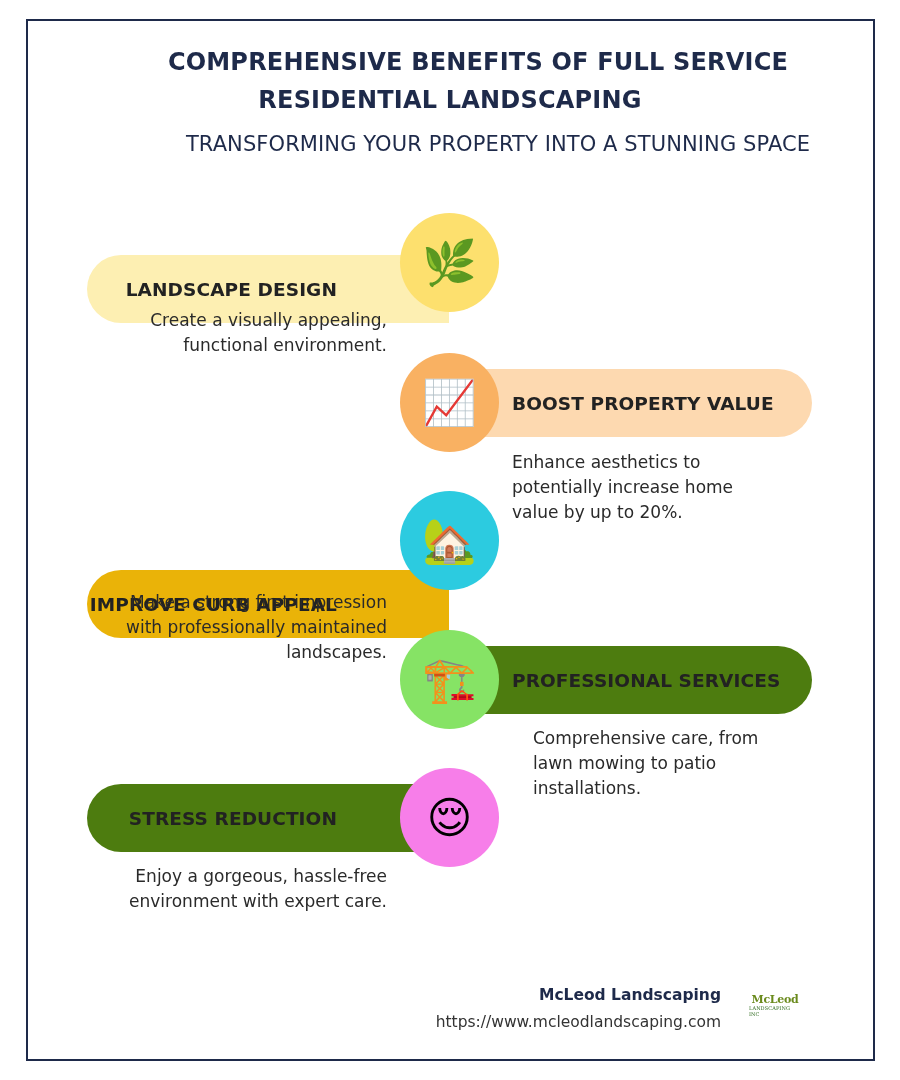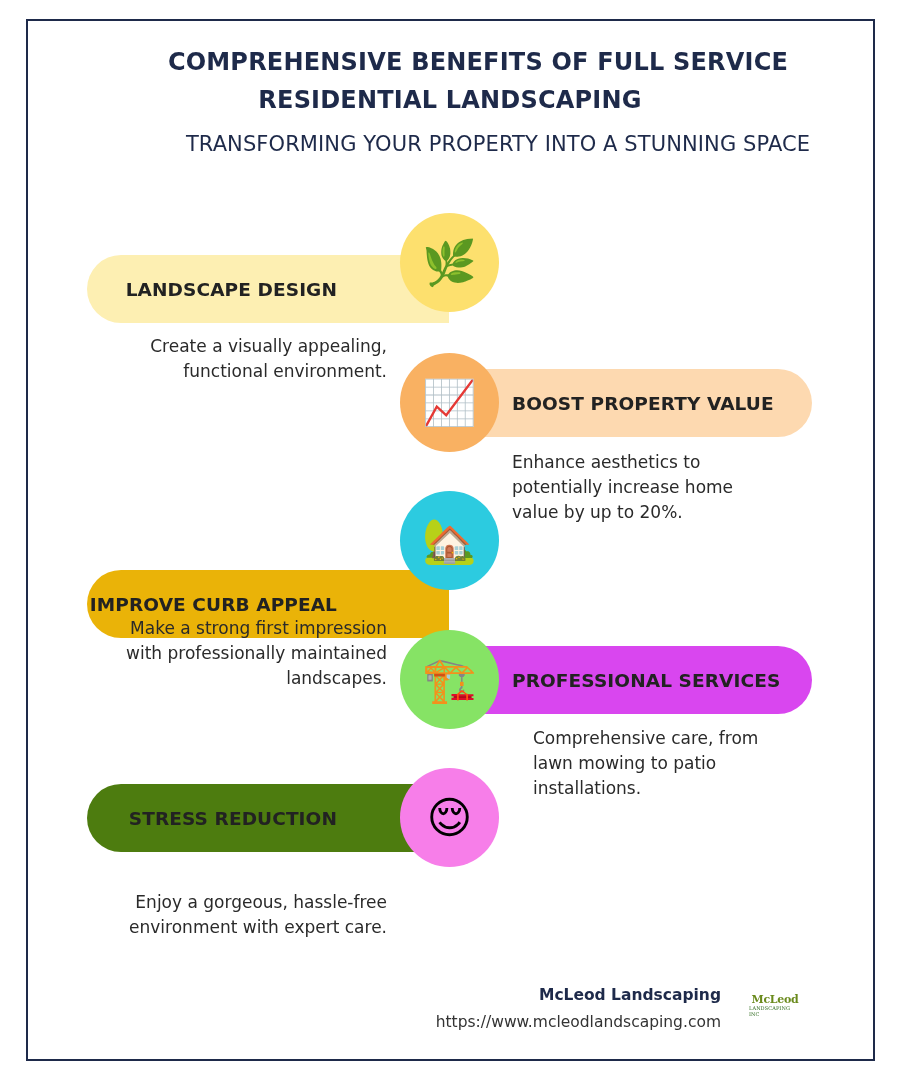--- a/index.html
+++ b/index.html
@@ -11,21 +11,21 @@
   .subtitle { position:absolute; left:0; width:900px; top:132px; text-align:center; color:#1e2a4a; font-size:21px; font-weight:normal; letter-spacing:0.1px;margin-left:48px; }
 
   .pill { position:absolute; height:68px; display:flex; align-items:center; box-sizing:border-box; }
   .pill.left { left:87px; width:362px; border-radius:34px 0 0 34px; justify-content:flex-end; padding-right:112px; }
   .pill.right { left:449px; width:363px; border-radius:0 34px 34px 0; justify-content:flex-start; padding-left:63px; }
   .pill-label { font-weight:bold; font-size:18.5px; color:#222; white-space:nowrap; letter-spacing:0.1px; }
 
   .circle { position:absolute; width:99px; height:99px; border-radius:50%; display:flex; align-items:center; justify-content:center; font-size:44px; line-height:1; }
 
   .desc { position:absolute; font-size:17px; line-height:25px; color:#2a2a2a; }
-  .desc.left { right:513px; text-align:right; width:300px;margin-top:26px; }
+  .desc.left { right:513px; text-align:right; width:300px; }
   .desc.right { left:512px; text-align:left; width:260px; }
 
   .footer-name { position:absolute; right:179px; top:986px; font-weight:bold; font-size:15.5px; color:#1e2a4a; }
   .footer-url { position:absolute; right:179px; top:1013px; font-size:15.5px; color:#333; }
   .logo { position:absolute; left:749px; top:994px; width:52px; height:22px; display:flex; flex-direction:column; align-items:center; }
   .logo-main { font-family:"DejaVu Serif", serif; font-weight:bold; font-size:11px; color:#6a8a1c; line-height:11px; letter-spacing:-0.3px; }
   .logo-sub { font-family:"DejaVu Serif", serif; font-size:5px; color:#2f6b1e; line-height:6px; letter-spacing:0.1px; }
   .logo-tag { width:36px; height:1px; background:#bbb; margin-top:2px; }
 </style>
 </head>
@@ -54,21 +54,21 @@
 <div class="desc right" style="top:450px; width:255px;">Enhance aesthetics to potentially increase home value by up to 20%.</div>
 
 <div class="pill left" style="top:526px; background:#eab308;margin-top:44px;">
   <span class="pill-label">IMPROVE CURB APPEAL</span>
 </div>
 <div class="circle" style="left:400px; top:491px; background:#2ccbe0;">
   <span>🏡</span>
 </div>
 <div class="desc left" style="top:590px; width:280px;">Make a strong first impression with professionally maintained landscapes.</div>
 
-<div class="pill right" style="top:646px; background:#d946ef;">
+<div class="pill right" style="top:646px; background:#4d7c0f;">
   <span class="pill-label">PROFESSIONAL SERVICES</span>
 </div>
 <div class="circle" style="left:400px; top:630px; background:#86e365;">
   <span>🏗️</span>
 </div>
 <div class="desc right" style="top:726px; width:255px;margin-left:21px;">Comprehensive care, from lawn mowing to patio installations.</div>
 
 <div class="pill left" style="top:784px; background:#4d7c0f;">
   <span class="pill-label">STRESS REDUCTION</span>
 </div>

